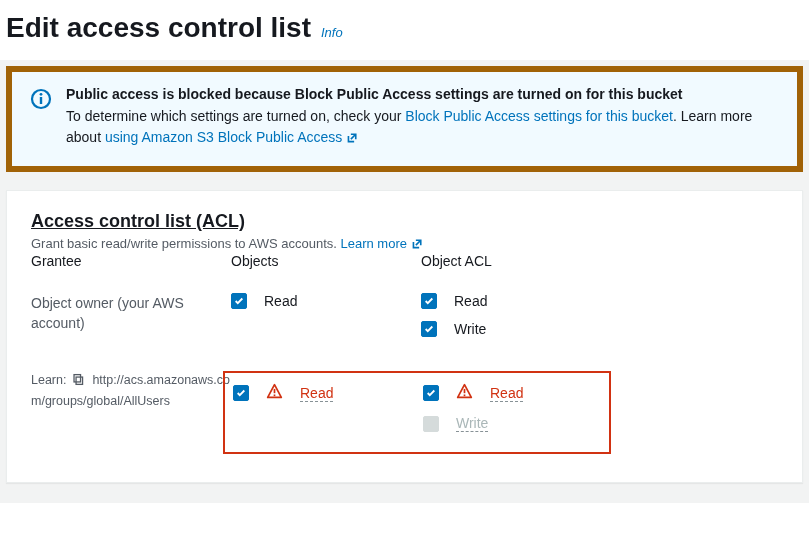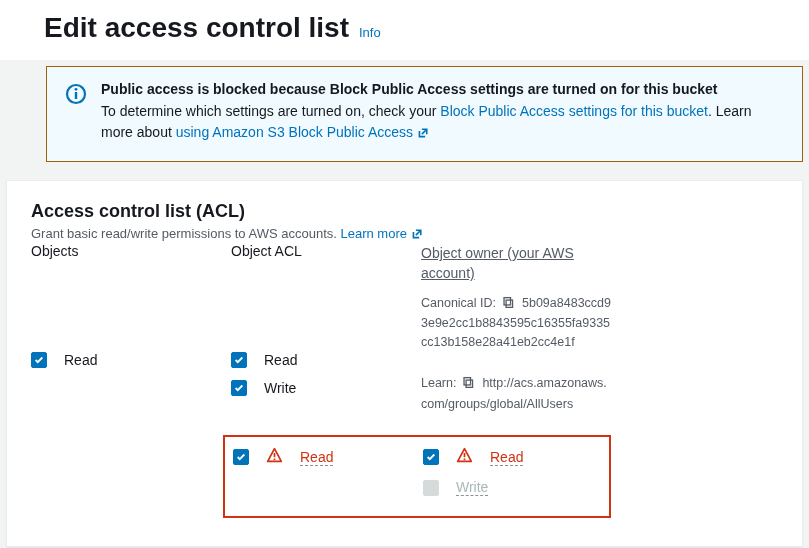--- a/index.html
+++ b/index.html
@@ -14,40 +14,39 @@
     padding: 12px 6px 16px 6px;
     background:#fff;
     display:flex;
     align-items:baseline;
     gap:10px;
   }
   .page-header h1 {
     font-size: 28px;
     font-weight: 700;
     color:#16191f;
-    margin-left:38px;
   }
   .info-link {
     color:#0073bb;
     font-size:13px;
     cursor:pointer;
+    font-style:italic;
   }
   .gray-bg {
     background:#f2f3f3;
     padding: 0 6px 20px 6px;
   }
   .spacer-top { height:6px; }
   .alert {
     background:#f1faff;
-    border:1px solid #a16207;
+    border:6px solid #a16207;
     padding:14px 18px 16px 18px;
     display:flex;
     gap:14px;
     margin-bottom:18px;
-    margin-left:40px;
   }
   .alert-icon {
     flex:0 0 auto;
     margin-top:2px;
   }
   .alert-body { flex:1; }
   .alert-title {
     font-weight:700;
     font-size:14px;
     color:#16191f;
@@ -71,20 +70,21 @@
     background:#fff;
     border:1px solid #eaeded;
     box-shadow: 0 1px 1px rgba(0,0,0,0.05);
     padding:20px 24px 28px 24px;
   }
   .panel-title {
     font-size:18px;
     font-weight:700;
     color:#16191f;
     margin-bottom:4px;
+    text-decoration:underline;
   }
   .panel-subtitle {
     font-size:13px;
     color:#545b64;
   }
   .acl-grid {
     display:grid;
     grid-template-columns: 200px 190px 190px;
     column-gap:0;
   }
@@ -92,21 +92,20 @@
     font-size:14px;
     font-weight:400;
     color:#16191f;
     margin-bottom:24px;
   }
   .grantee-name {
     font-size:14px;
     color:#545b64;
     margin-bottom:10px;
     line-height:1.45;
-    text-decoration:underline;
   }
   .grantee-sub {
     font-size:12.5px;
     color:#545b64;
     line-height:1.5;
     word-break:break-all;
   }
   .grantee-sub-label {
     color:#545b64;
   }
@@ -188,33 +187,26 @@
     <div class="panel-title">Access control list (ACL)</div>
     <div class="panel-subtitle">
       <span>Grant basic read/write permissions to AWS accounts. </span><span class="link">Learn more</span><span class="ext-icon"><svg width="13" height="13" viewBox="0 0 16 16">
             <path d="M6 4h6v6M12 4L6 10" stroke="#0073bb" stroke-width="2" fill="none"></path>
             <path d="M10 13H3V6" stroke="#0073bb" stroke-width="2" fill="none"></path>
           </svg></span>
     </div>
 
     <div class="acl-grid">
 
+      <div class="col-header">Grantee</div>
       <div class="col-header">Objects</div>
       <div class="col-header">Object ACL</div>
 
       <div class="row1">
         <div class="grantee-name">Object owner (your AWS account)</div>
-        <div class="grantee-sub">
-          <span class="grantee-sub-label">Canonical ID:</span>
-          <span class="copy-icon"><svg width="13" height="13" viewBox="0 0 16 16">
-                <rect x="5" y="5" width="8" height="9" fill="none" stroke="#545b64" stroke-width="1.6"></rect>
-                <rect x="2.5" y="2" width="8" height="9" fill="none" stroke="#545b64" stroke-width="1.6"></rect>
-              </svg></span>
-          <span>5b09a8483ccd93e9e2cc1b8843595c16355fa9335cc13b158e28a41eb2cc4e1f</span>
-        </div>
       </div>
       <div class="perm-cell row1">
         <div class="perm-row">
           <span class="checkbox checked">
               <svg width="10" height="10" viewBox="0 0 12 12">
                 <path d="M2 6l2.5 2.5L10 3" stroke="#fff" stroke-width="2.2" fill="none"></path>
               </svg>
             </span>
           <span class="label">Read</span>
         </div>

